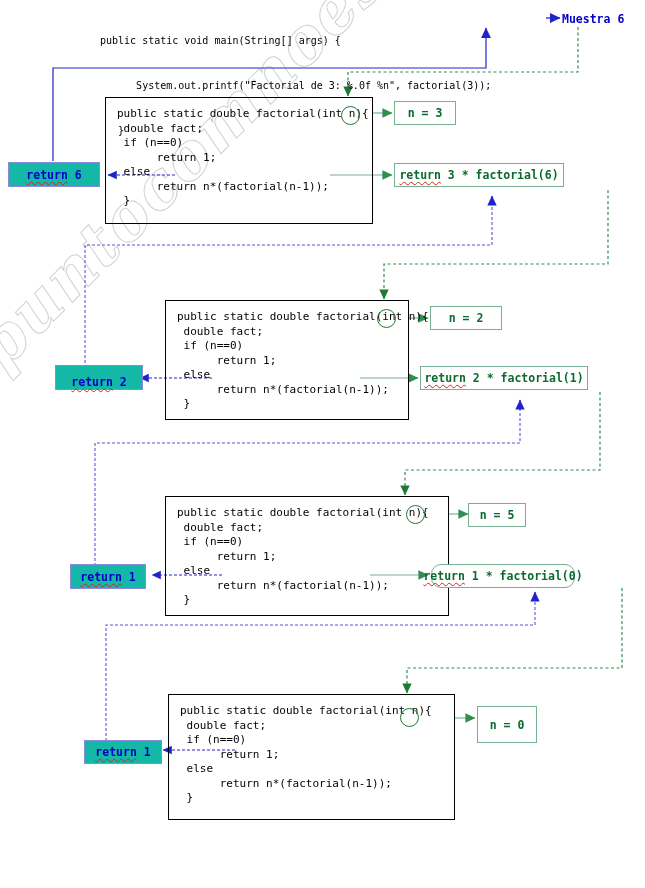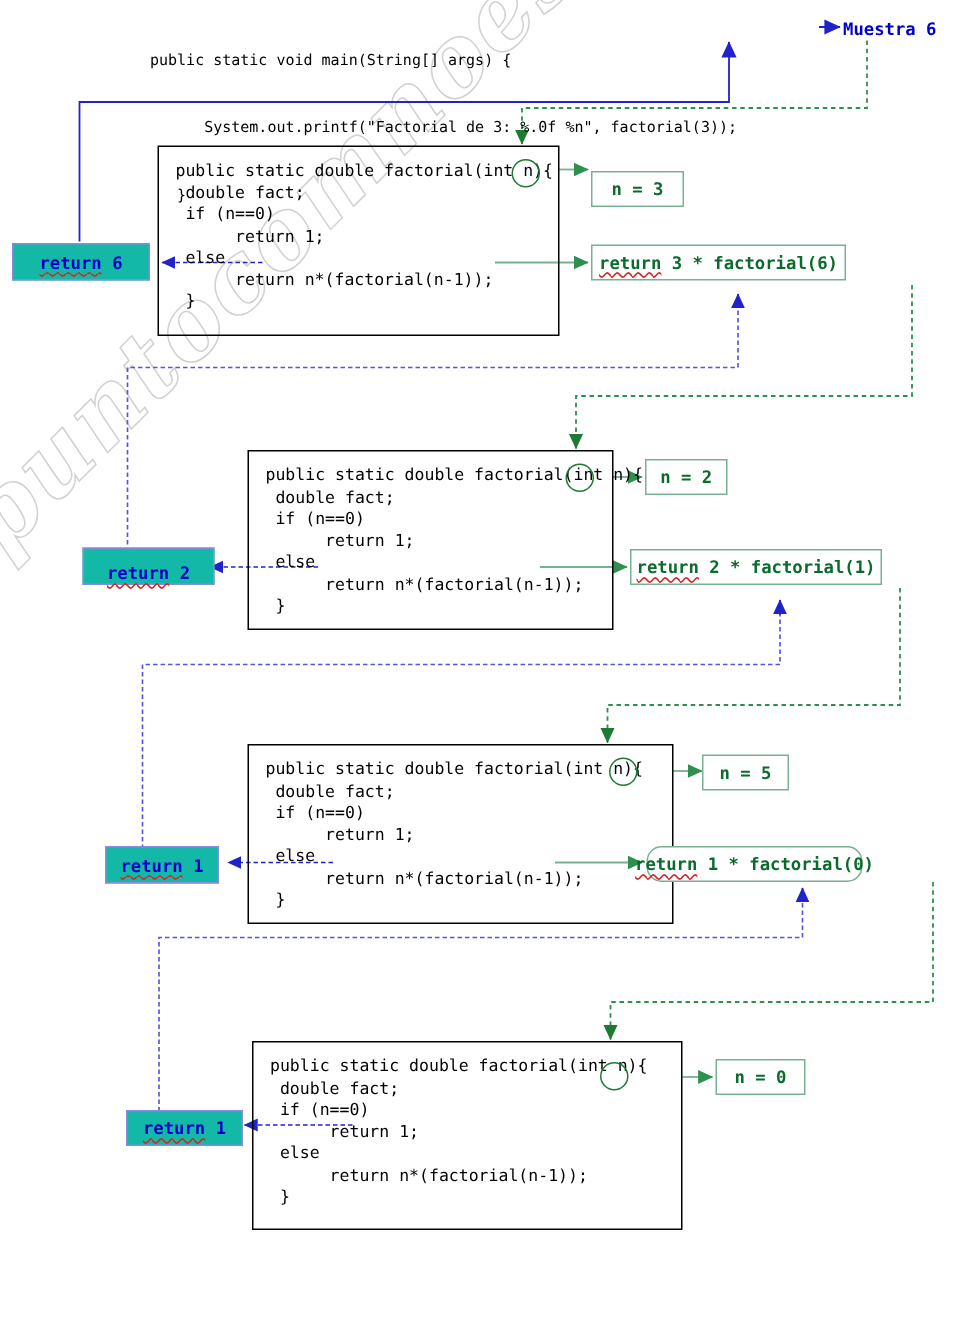--- a/index.html
+++ b/index.html
@@ -245,21 +245,21 @@
     <pre>public static double factorial(int n){
  double fact;
  if (n==0)
       return 1;
  else
       return n*(factorial(n-1));
  }</pre>
   </div>
   <div class="ncircle" style="left:341px; top:106px;"></div>
 
-  <div class="glabel" style="left:394px; top:101px; width:62px; height:24px;margin-top:13px;">
+  <div class="glabel" style="left:394px; top:101px; width:62px; height:24px;">
     <span>n = 3</span>
   </div>
 
   <div class="glabel" style="left:394px; top:163px; width:170px; height:24px;">
     <span><span class="sq">return</span><span> 3 * factorial(6)</span></span>
   </div>
 
   <div class="blabel" style="left:8px; top:162px; width:92px; height:25px;">
     <span><span class="sq">return</span><span> 6</span></span>
   </div>
@@ -268,21 +268,21 @@
     <pre>public static double factorial(int n){
  double fact;
  if (n==0)
       return 1;
  else
       return n*(factorial(n-1));
  }</pre>
   </div>
   <div class="ncircle" style="left:377px; top:309px;"></div>
 
-  <div class="glabel" style="left:430px; top:306px; width:55px; height:24px;text-align:center;">
+  <div class="glabel" style="left:430px; top:306px; width:72px; height:24px;text-align:center;">
     <span>n = 2</span>
   </div>
 
   <div class="glabel" style="left:420px; top:366px; width:168px; height:24px;justify-content:center;">
     <span><span class="sq">return</span><span> 2 * factorial(1)</span></span>
   </div>
 
   <div class="blabel" style="left:55px; top:365px; width:88px; height:25px;align-items:flex-end;">
     <span><span class="sq">return</span><span> 2</span></span>
   </div>
@@ -314,21 +314,21 @@
     <pre>public static double factorial(int n){
  double fact;
  if (n==0)
       return 1;
  else
       return n*(factorial(n-1));
  }</pre>
   </div>
   <div class="ncircle" style="left:400px; top:708px;"></div>
 
-  <div class="glabel" style="left:477px; top:706px; width:60px; height:24px;">
+  <div class="glabel" style="left:477px; top:706px; width:60px; height:37px;">
     <span>n = 0</span>
   </div>
 
   <div class="blabel" style="left:84px; top:740px; width:78px; height:24px;">
     <span><span class="sq">return</span><span> 1</span></span>
   </div>
 
 </div>
 
 </body></html>

